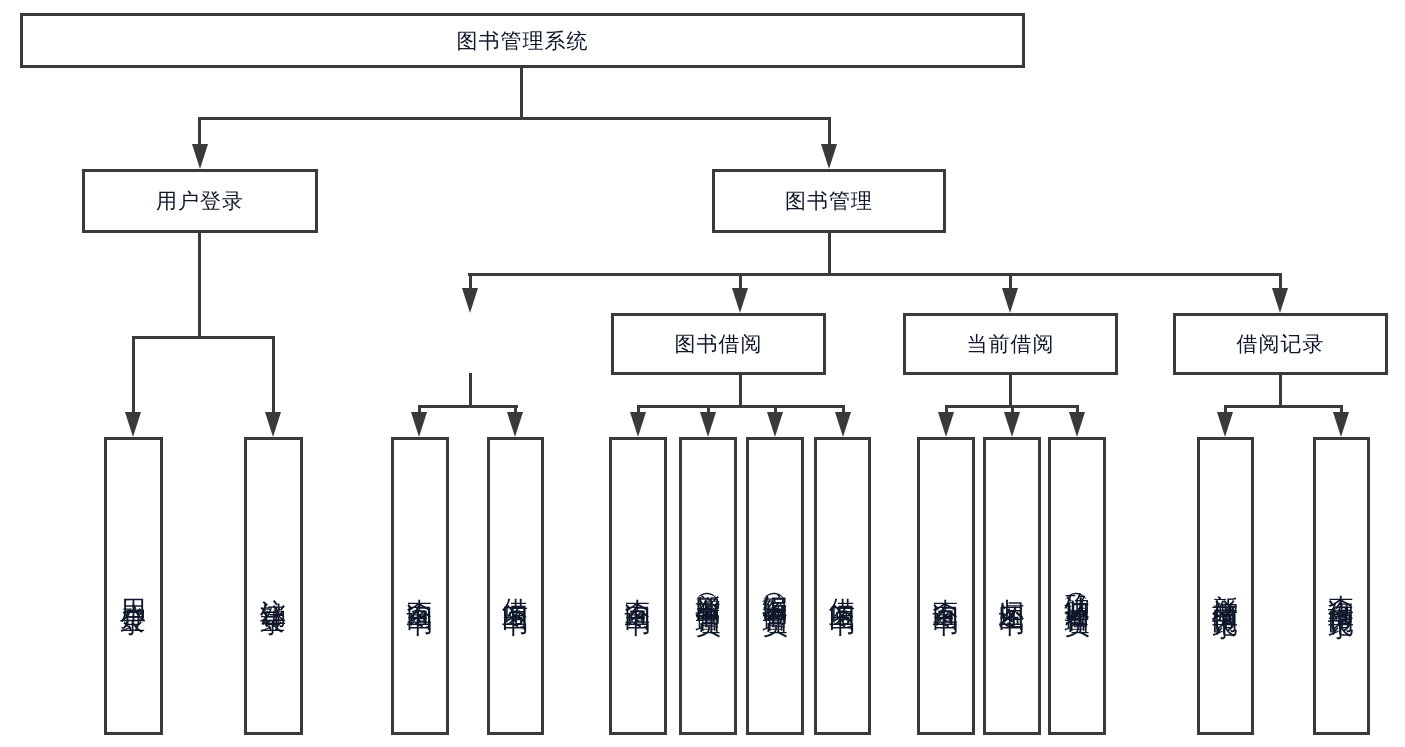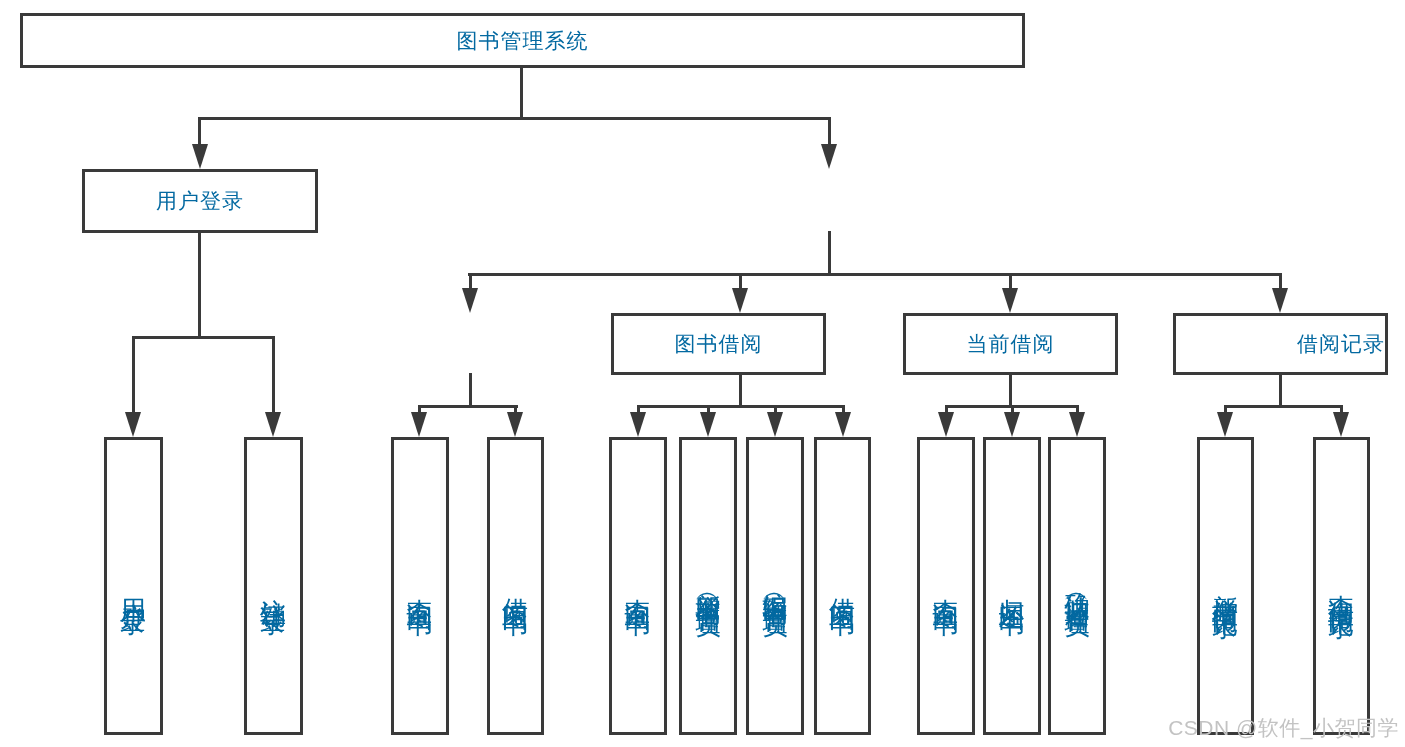--- a/index.html
+++ b/index.html
@@ -16,21 +16,21 @@
     overflow: hidden;
   }
   .box {
     position: absolute;
     box-sizing: border-box;
     border: 3px solid #3a3a3a;
     background: #ffffff;
     display: flex;
     align-items: center;
     justify-content: center;
-    color: #0369a1;
+    color: #0f172a;
   }
   .h-label {
     font-size: 21px;
     letter-spacing: 1px;
     white-space: nowrap;
   }
   .v-label {
     writing-mode: vertical-rl;
     font-size: 26px;
     letter-spacing: 4px;
@@ -69,28 +69,31 @@
 
 <div id="canvas">
 
   <div class="box" style="left:20px; top:13px; width:1005px; height:55px;">
     <span class="h-label">图书管理系统</span>
   </div>
 
   <div class="box" style="left:82px; top:169px; width:236px; height:64px;">
     <span class="h-label">用户登录</span>
   </div>
+  <div class="box" style="left:712px; top:169px; width:234px; height:64px;">
+    <span class="h-label">图书管理</span>
+  </div>
 
   <div class="box" style="left:611px; top:313px; width:215px; height:62px;">
     <span class="h-label">图书借阅</span>
   </div>
   <div class="box" style="left:903px; top:313px; width:215px; height:62px;font-family:Liberation Mono, monospace;">
     <span class="h-label">当前借阅</span>
   </div>
-  <div class="box" style="left:1173px; top:313px; width:215px; height:62px;justify-content:flex-end;">
+  <div class="box" style="left:1173px; top:313px; width:215px; height:62px;">
     <span class="h-label">借阅记录</span>
   </div>
 
   <div class="box" style="left:104px; top:437px; width:59px; height:298px;">
     <span class="v-label">用户登录</span>
   </div>
   <div class="box" style="left:244px; top:437px; width:59px; height:298px;">
     <span class="v-label">注销登录</span>
   </div>
 
@@ -183,15 +186,14 @@
   <div class="line" style="left:1076px; top:405px; width:3px; height:12px;"></div>
   <div class="arrow" style="left:1069px; top:412px;"></div>
 
   <div class="line" style="left:1279px; top:373px; width:3px; height:35px;"></div>
   <div class="line" style="left:1224px; top:405px; width:119px; height:3px;"></div>
   <div class="line" style="left:1224px; top:405px; width:3px; height:12px;"></div>
   <div class="arrow" style="left:1217px; top:412px;"></div>
   <div class="line" style="left:1340px; top:405px; width:3px; height:12px;"></div>
   <div class="arrow" style="left:1333px; top:412px;"></div>
 
-  <div class="watermark">CSDN @软件_小贺同学</div>
 
 </div>
 
 </body></html>

